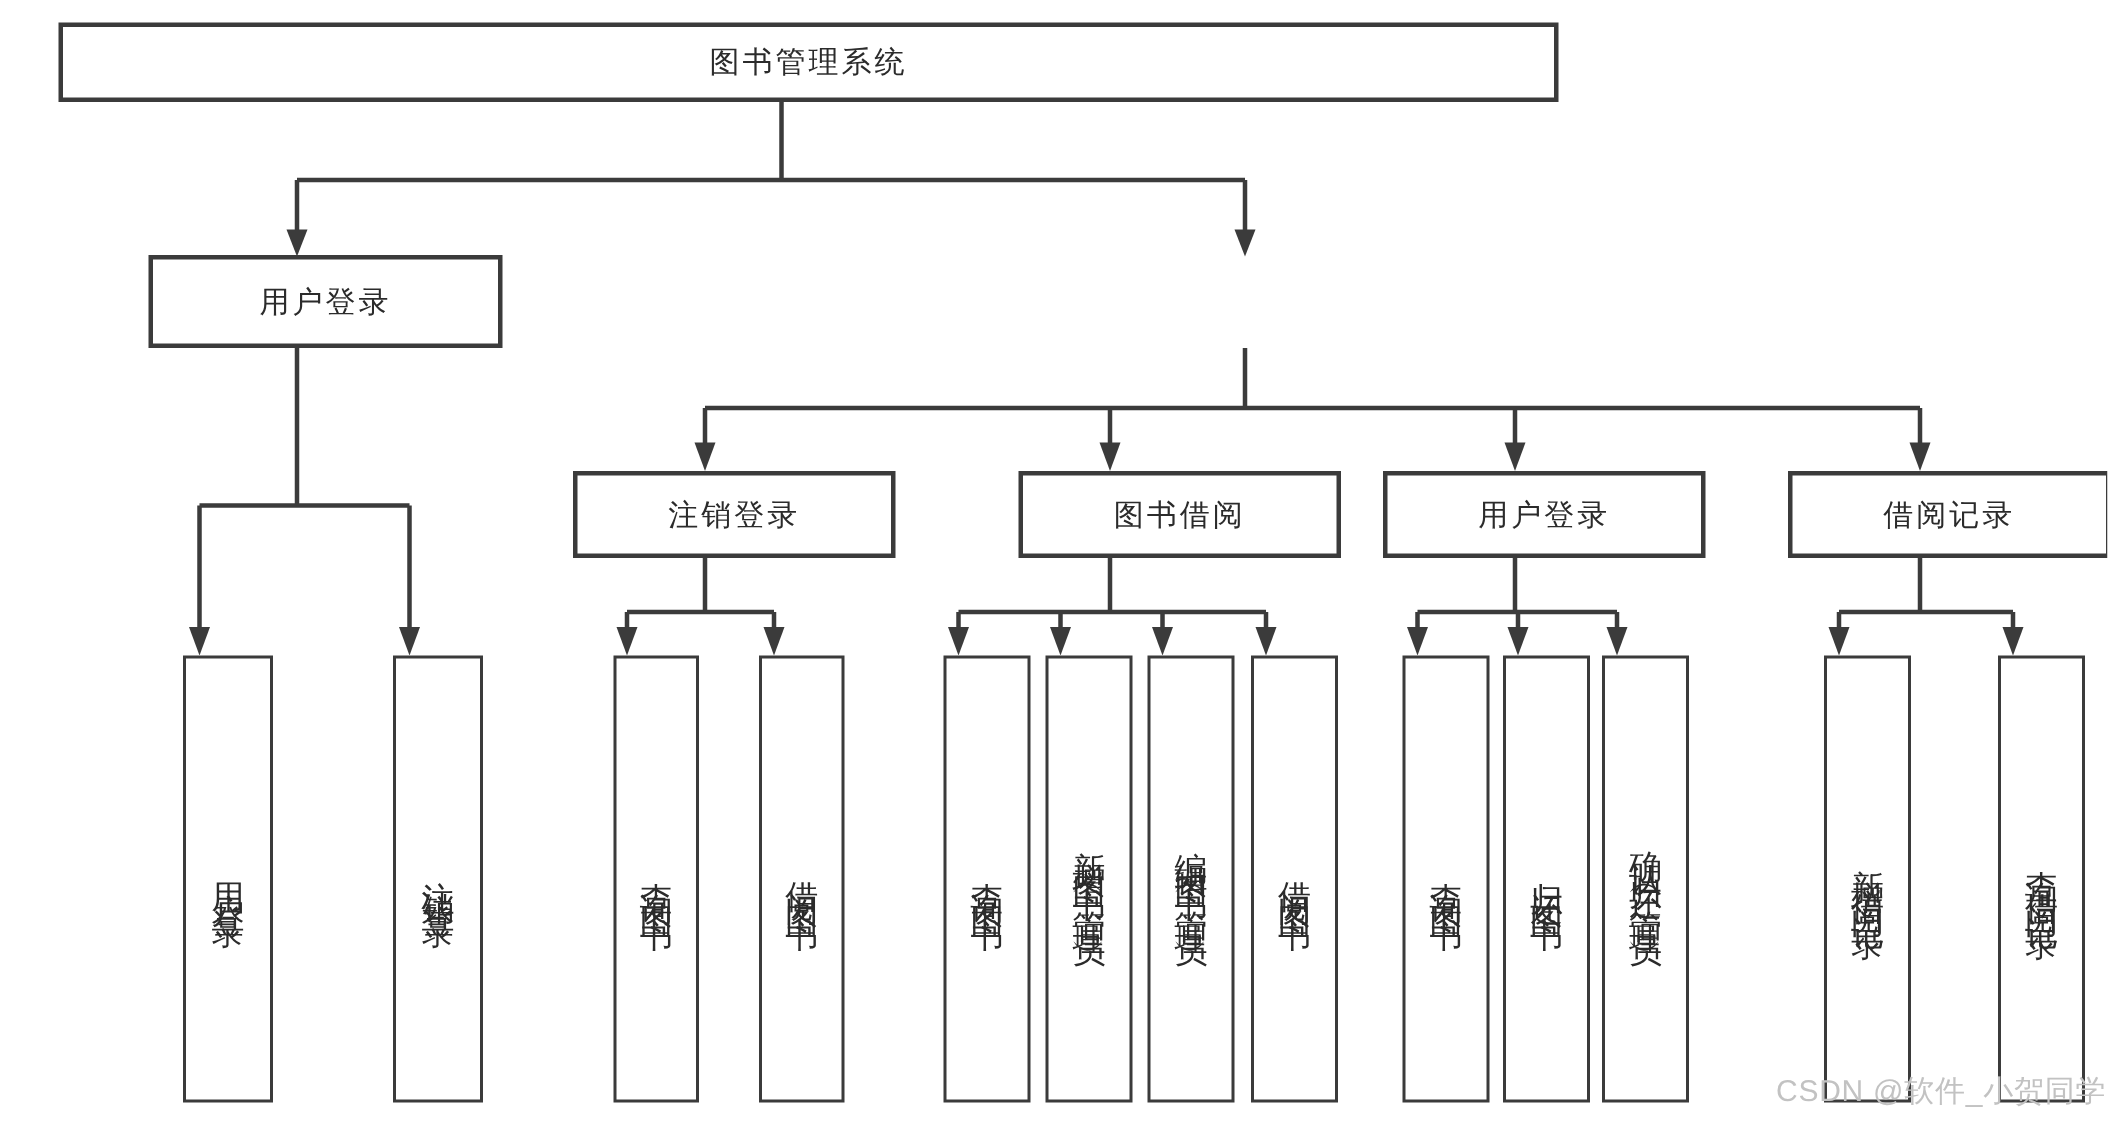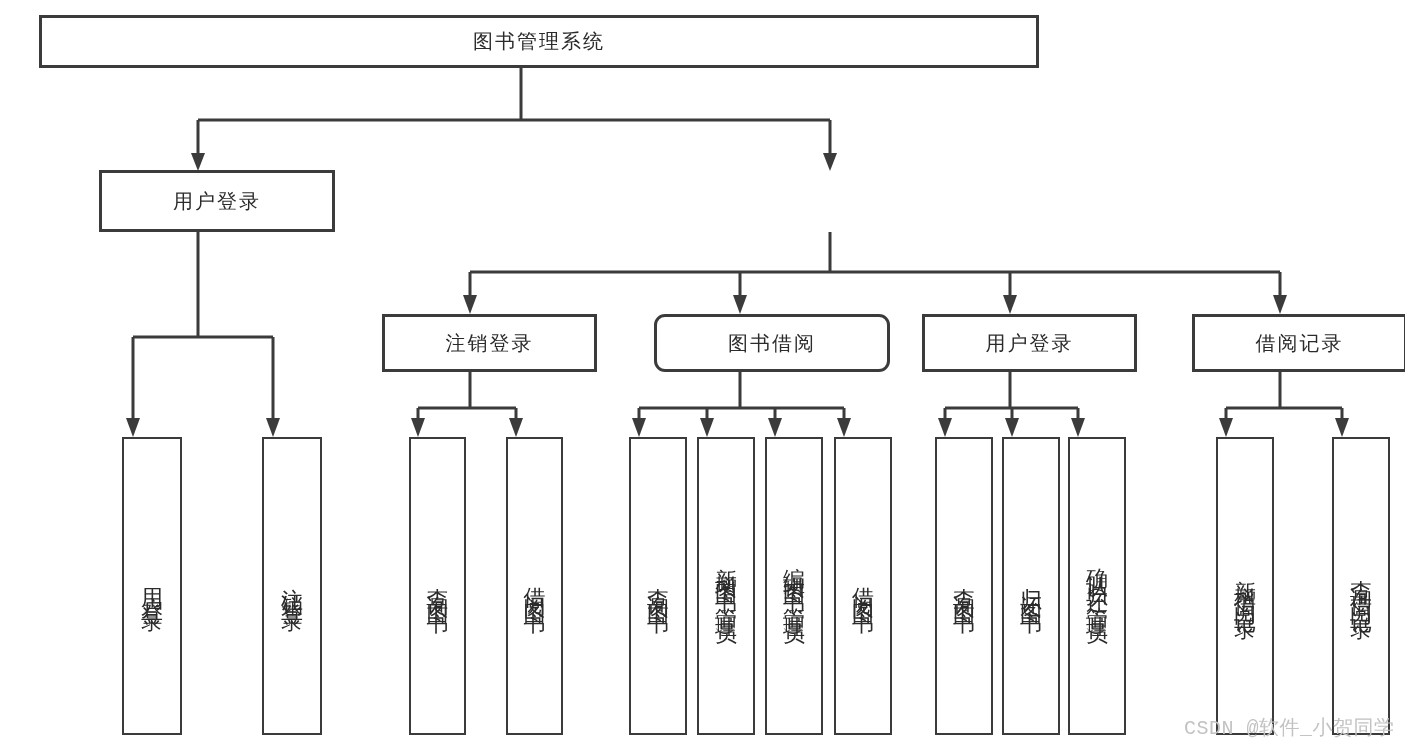--- a/index.html
+++ b/index.html
@@ -33,21 +33,21 @@
     writing-mode:vertical-rl;
     font-size:22px;
     letter-spacing:8px;
     line-height:1;
   }
   
   #n-root{left:20px;top:15px;width:1000px;height:53px;}
   #n-b0{left:80px;top:170px;width:236px;height:62px;}
   #n-b1{left:712px;top:170px;width:236px;height:62px;}
   #n-g0{left:363px;top:314px;width:215px;height:58px;}
-  #n-g1{left:635px;top:314px;width:236px;height:58px;border-radius:11px;}
+  #n-g1{left:660px;top:314px;width:215px;height:58px;}
   #n-g2{left:903px;top:314px;width:215px;height:58px;}
   #n-g3{left:1173px;top:314px;width:215px;height:58px;}
   #n-b0-l0{left:103px;width:60px;}
   #n-b0-l1{left:243px;width:60px;}
   #n-g0-l0{left:390px;width:57px;}
   #n-g0-l1{left:487px;width:57px;}
   #n-g1-l0{left:610px;width:58px;}
   #n-g1-l1{left:678px;width:58px;}
   #n-g1-l2{left:746px;width:58px;}
   #n-g1-l3{left:815px;width:58px;}
@@ -57,21 +57,20 @@
   #n-g3-l0{left:1197px;width:58px;}
   #n-g3-l1{left:1313px;width:58px;}
   .watermark{
     position:absolute;
     left:1184px;top:714px;
     font-size:20px;
     color:var(--watermark);
     letter-spacing:0.5px;
     z-index:5;
     white-space:nowrap;
-    font-family:Liberation Mono, monospace;
   }
 </style>
 </head>
 <body>
 
 <div class="canvas">
 
   <svg class="wires" width="1405" height="747" viewBox="0 0 1405 747" aria-hidden="true">
     <g stroke="#3b3b3b" stroke-width="3" fill="none">
 

